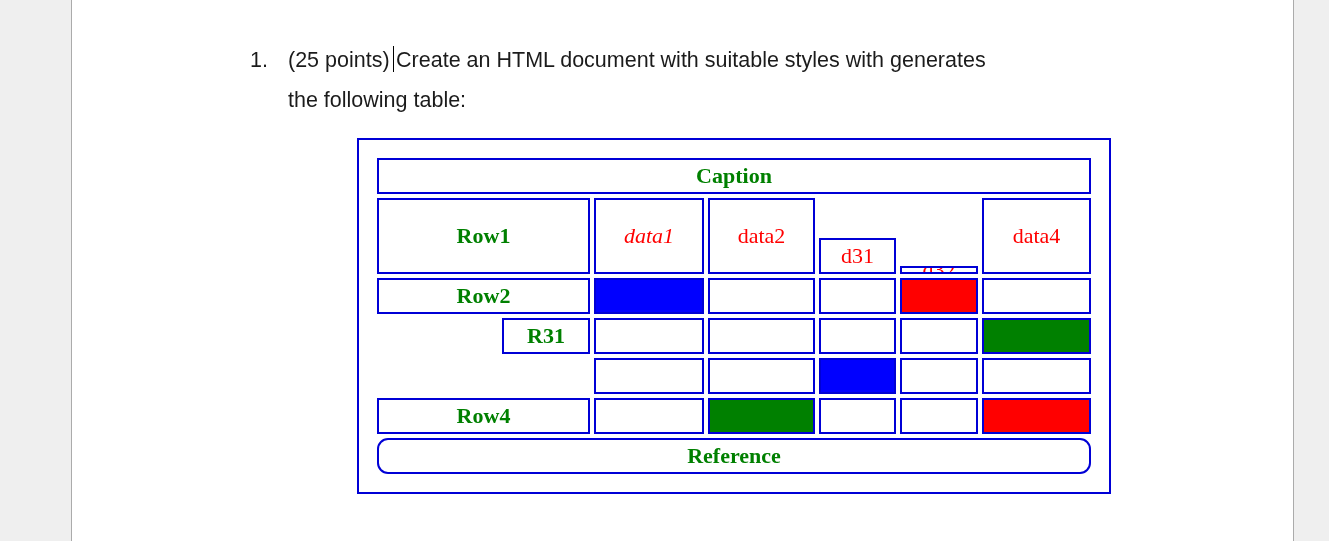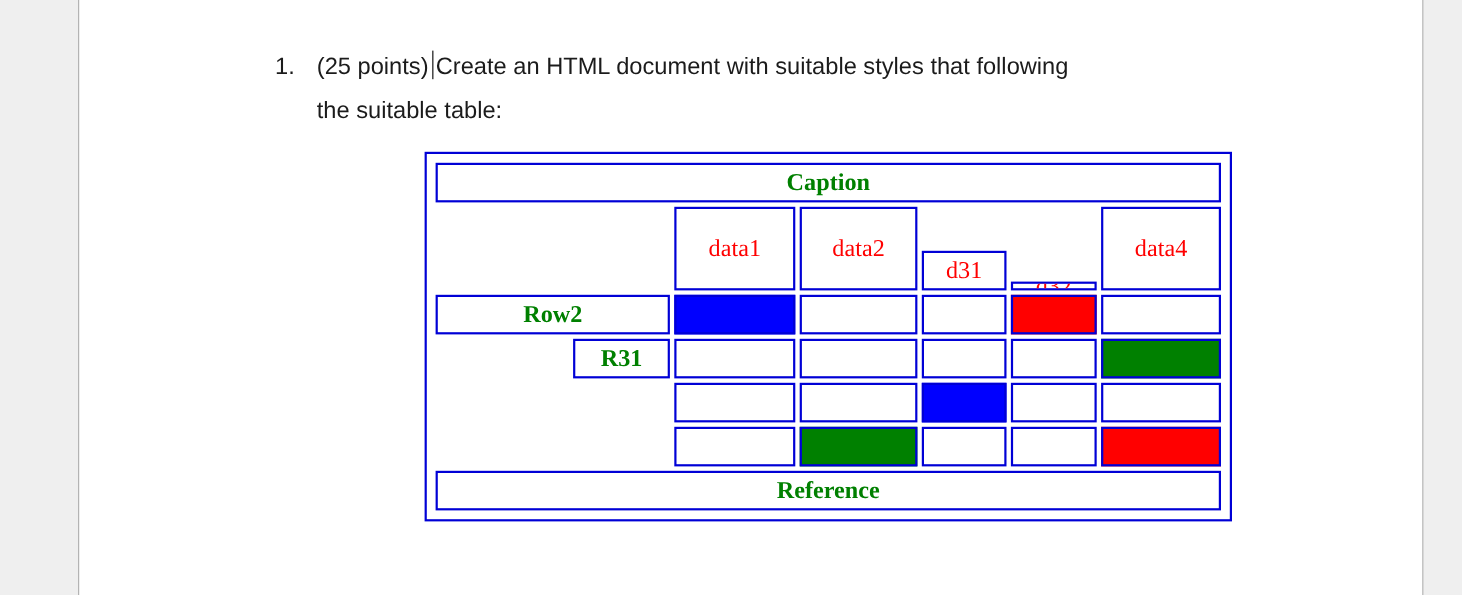--- a/index.html
+++ b/index.html
@@ -39,74 +39,75 @@
     display: inline-block;
     width: 1.5px;
     height: 26px;
     background: #000;
     vertical-align: -5px;
     margin: 0 2px 0 3px;
   }
   
   .ex-table {
     position: absolute;
-    left: 314px;   
+    left: 285px;   
     top: 138px;
     border: 2px solid var(--border, #0000cc);
-    padding: 8px;
+    padding: 18px;
     background: #fff;
     display: grid;
     grid-template-columns: 121px 88px 110px 107px 77px 78px 109px;
     grid-auto-rows: 36px;
     gap: 4px;
   }
   .cell {
     border: 2px solid var(--border, #0000cc);
     background: #ffffff;
     display: flex;
     align-items: center;
     justify-content: center;
     font-family: "Liberation Serif", serif;
     font-size: 22px;
     overflow: hidden;
   }
   .lbl { color: var(--label, #008000); font-weight: bold; }
   .dat { color: var(--data, #ff0000); }
   .c-caption { grid-area: 1 / 1 / 2 / 8; }
   .c-row1    { grid-area: 2 / 1 / 4 / 3; }
-  .c-data1   { grid-area: 2 / 3 / 4 / 4; }
+  .c-data1   { grid-area: 2 / 3 / 4 / 4; font-style: italic; }
   .c-data2   { grid-area: 2 / 4 / 4 / 5; }
   .c-data3   { grid-area: 2 / 5 / 3 / 7; }
   .c-d31     { grid-area: 3 / 5 / 4 / 6; }
   .c-d32     { grid-area: 3 / 6 / 4 / 7; margin-top: 28px; }
   .c-data4   { grid-area: 2 / 7 / 4 / 8; }
   .c-row2    { grid-area: 4 / 1 / 5 / 3; }
   .c-row3    { grid-area: 5 / 1 / 7 / 2; }
   .c-r31     { grid-area: 5 / 2 / 6 / 3; }
   .c-r32     { grid-area: 6 / 2 / 7 / 3; }
   .c-row4    { grid-area: 7 / 1 / 8 / 3; }
-  .c-ref     { grid-area: 8 / 1 / 9 / 8; }
+  .c-ref     { grid-area: 8 / 1 / 9 / 8; border-radius: 11px; }
 </style>
 </head>
 <body>
 
 <div class="doc-page">
 
   <div class="question">
     <span class="qnum">1.</span>
     <div>
-      <div><span>(25 points)</span><span class="caret"></span><span>Create an HTML document with suitable styles that following</span></div>
-      <div>the suitable table:</div>
+      <div><span>(25 points)</span><span class="caret"></span><span>Create an HTML document with suitable styles with generates</span></div>
+      <div>the following table:</div>
     </div>
   </div>
 
   <div class="ex-table">
 
     <div class="cell lbl c-caption">Caption</div>
 
+    <div class="cell lbl c-row1">Row1</div>
     <div class="cell dat c-data1">data1</div>
     <div class="cell dat c-data2">data2</div>
     <div class="cell dat c-d31">d31</div>
     <div class="cell dat c-d32">d32</div>
     <div class="cell dat c-data4">data4</div>
 
     <div class="cell lbl c-row2">Row2</div>
     <div class="cell" style="grid-area: 4 / 3 / 5 / 4; background: rgb(0, 0, 255);"></div>
     <div class="cell" style="grid-area:4/4/5/5"></div>
     <div class="cell" style="grid-area:4/5/5/6"></div>
@@ -119,20 +120,21 @@
     <div class="cell" style="grid-area:5/5/6/6"></div>
     <div class="cell" style="grid-area:5/6/6/7"></div>
     <div class="cell" style="grid-area: 5 / 7 / 6 / 8; background: rgb(0, 128, 0);"></div>
 
     <div class="cell" style="grid-area:6/3/7/4"></div>
     <div class="cell" style="grid-area:6/4/7/5"></div>
     <div class="cell" style="grid-area: 6 / 5 / 7 / 6; background: rgb(0, 0, 255);"></div>
     <div class="cell" style="grid-area:6/6/7/7"></div>
     <div class="cell" style="grid-area:6/7/7/8"></div>
 
+    <div class="cell lbl c-row4">Row4</div>
     <div class="cell" style="grid-area:7/3/8/4"></div>
     <div class="cell" style="grid-area: 7 / 4 / 8 / 5; background: rgb(0, 128, 0);"></div>
     <div class="cell" style="grid-area:7/5/8/6"></div>
     <div class="cell" style="grid-area:7/6/8/7"></div>
     <div class="cell" style="grid-area: 7 / 7 / 8 / 8; background: rgb(255, 0, 0);"></div>
 
     <div class="cell lbl c-ref">Reference</div>
   </div>
 
 </div>

